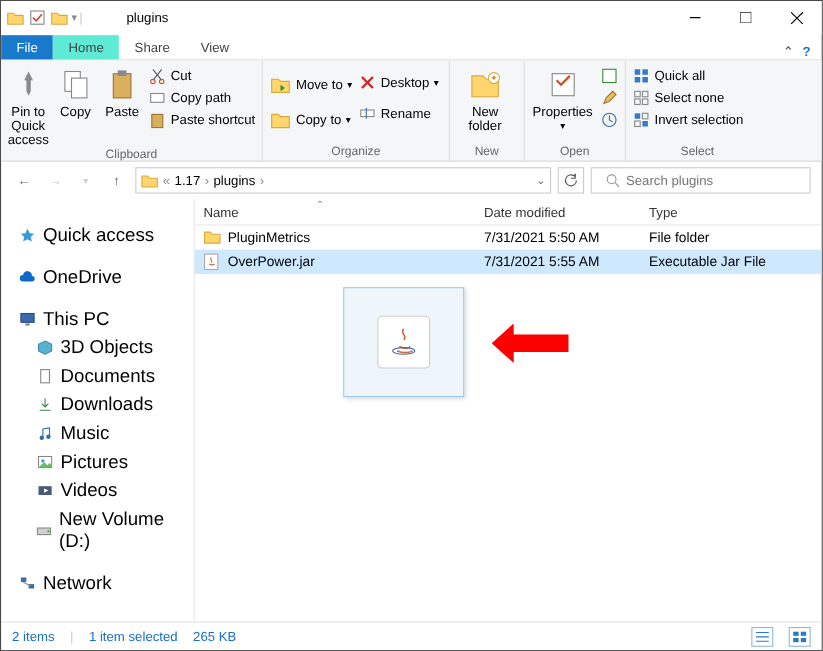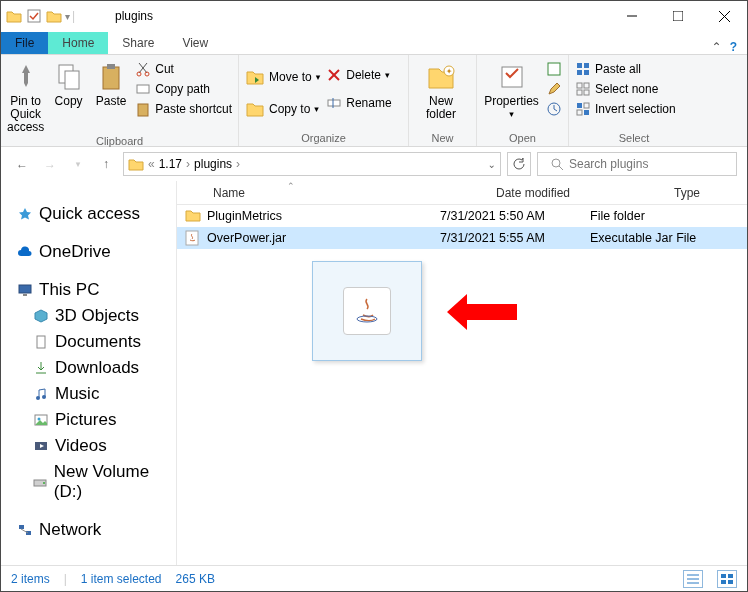--- a/index.html
+++ b/index.html
@@ -9,21 +9,21 @@
 .titlebar { height: 30px; display: flex; align-items: center; background: #fff; }
 .titlebar .qat { display: flex; align-items: center; gap: 2px; padding-left: 4px; width: 110px; }
 .titlebar .qat .ico { width: 18px; height: 18px; display: flex; align-items: center; justify-content: center; }
 .titlebar .title { flex: 1; padding-left: 4px; }
 .titlebar .winctl { display: flex; }
 .titlebar .winctl div { width: 46px; height: 30px; display: flex; align-items: center; justify-content: center; }
 
 
 .tabs { height: 24px; display: flex; align-items: flex-end; border-bottom: 1px solid #d9d9d9; }
 .tabs .tab { padding: 4px 14px; font-size: 12px; color: #444; }
-.tabs .tab.file { background: #1979ca; color: #0f172a; }
+.tabs .tab.file { background: #1979ca; color: #ffffff; }
 .tabs .tab.active { background: #5eead4; }
 .tabs .spacer { flex: 1; }
 .tabs .help { padding-right: 10px; display: flex; gap: 8px; align-items: center; }
 
 
 .ribbon { height: 92px; background: #f5f6f7; border-bottom: 1px solid #d9d9d9; display: flex; }
 .group { border-right: 1px solid #e2e2e2; display: flex; flex-direction: column; }
 .group .body { flex: 1; display: flex; align-items: flex-start; padding: 4px 6px 0; gap: 6px; }
 .group .label { text-align: center; font-size: 11px; color: #666; padding-bottom: 2px; }
 .big { display: flex; flex-direction: column; align-items: center; width: 52px; text-align: center; line-height: 1.1; padding-top: 2px; gap: 2px; }
@@ -52,21 +52,21 @@
 .main { display: flex; height: 384px; }
 .nav { width: 176px; border-right: 1px solid #e8e8e8; padding-top: 20px; overflow: hidden; }
 .nav .item { display: flex; align-items: center; gap: 6px; padding: 3px 4px 3px 16px; font-size: 17px; }
 .nav .item.sub { padding-left: 32px; }
 .nav .item.selected { background: #d9eaf8; }
 .nav .item .ico { width: 16px; height: 16px; display: flex; align-items: center; justify-content: center; }
 .nav .gap { height: 12px; }
 
 .content { flex: 1; display: flex; flex-direction: column; position: relative; }
 .cols { display: flex; border-bottom: 1px solid #e8e8e8; font-size: 12px; color: #333; height: 24px; align-items: center; position: relative; }
-.cols .col { padding: 0 8px; margin-left: 28px; }
+.cols .col { padding: 0 8px; }
 .cols .sortarrow { position: absolute; left: 110px; top: 0; color: #888; font-size: 9px; }
 .c-name { width: 255px; }
 .c-date { width: 150px; }
 .c-type { flex: 1; }
 
 .row { display: flex; align-items: center; height: 22px; font-size: 12.5px; }
 .row.selected { background: #cde8ff; }
 .row .cell { padding: 0 8px; display: flex; align-items: center; gap: 6px; }
 .row .ico { width: 16px; height: 16px; }
 
@@ -211,21 +211,21 @@
             <span>Copy to</span>
             <span style="font-size:9px;">▾</span>
           </div>
       </div>
       <div class="small-col" style="gap:12px;padding-top:8px;">
         <div class="small">
             <svg width="16" height="16">
               <line x1="3" y1="3" x2="13" y2="13" stroke="#d02020" stroke-width="2"></line>
               <line x1="13" y1="3" x2="3" y2="13" stroke="#d02020" stroke-width="2"></line>
             </svg>
-            <span>Delete</span>
+            <span>Desktop</span>
             <span style="font-size:9px;">▾</span>
           </div>
         <div class="small">
             <svg width="16" height="16">
               <rect x="2" y="5" width="12" height="6" fill="#fff" stroke="#888"></rect>
               <line x1="7" y1="3" x2="7" y2="13" stroke="#3a6aaa"></line>
             </svg>
             <span>Rename</span>
           </div>
       </div>
@@ -282,21 +282,21 @@
   <div class="group g-select" style="border-right:none;">
     <div class="body">
       <div class="small-col">
         <div class="small">
             <svg class="ico" viewBox="0 0 16 16">
               <rect x="2" y="2" width="5" height="5" fill="#3a7ac4"></rect>
               <rect x="9" y="2" width="5" height="5" fill="#3a7ac4"></rect>
               <rect x="2" y="9" width="5" height="5" fill="#3a7ac4"></rect>
               <rect x="9" y="9" width="5" height="5" fill="#3a7ac4"></rect>
             </svg>
-            <span>Paste all</span>
+            <span>Quick all</span>
           </div>
         <div class="small">
             <svg class="ico" viewBox="0 0 16 16">
               <rect x="2" y="2" width="5" height="5" fill="none" stroke="#888"></rect>
               <rect x="9" y="2" width="5" height="5" fill="none" stroke="#888"></rect>
               <rect x="2" y="9" width="5" height="5" fill="none" stroke="#888"></rect>
               <rect x="9" y="9" width="5" height="5" fill="none" stroke="#888"></rect>
             </svg>
             <span>Select none</span>
           </div>

